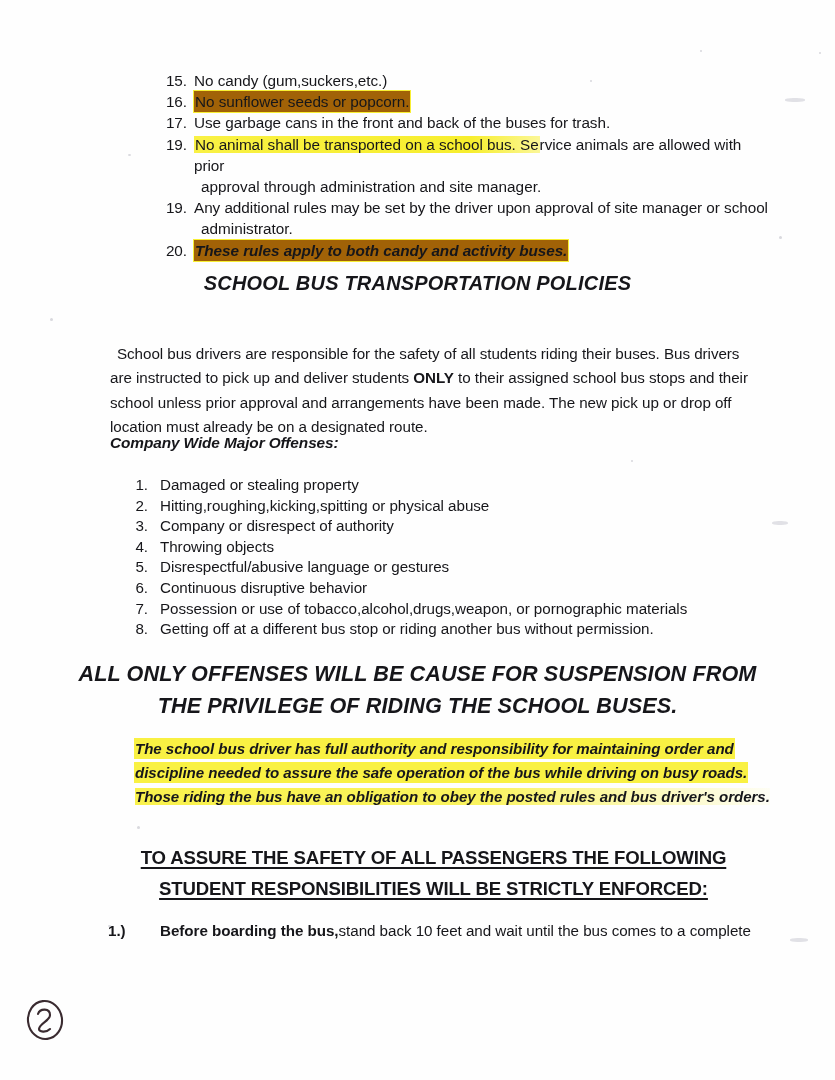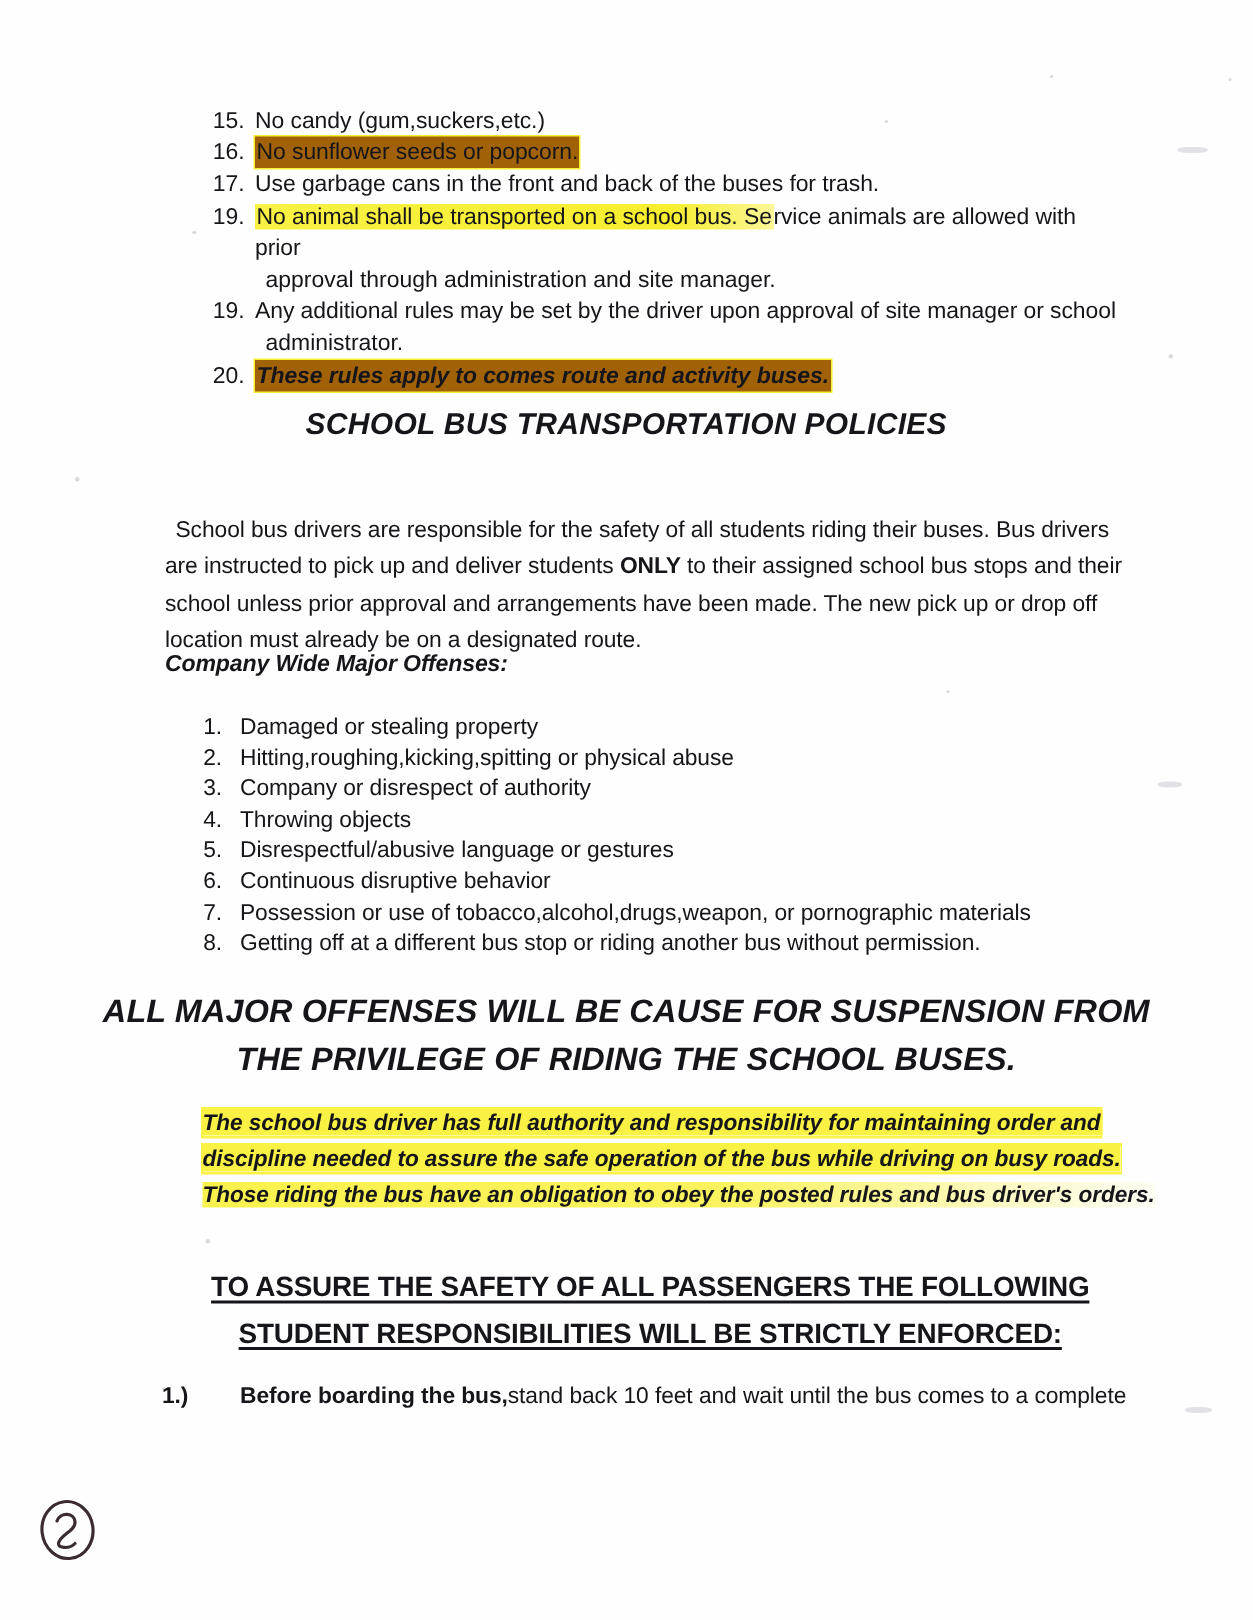--- a/index.html
+++ b/index.html
@@ -34,20 +34,21 @@
     pointer-events: none;
     filter: blur(0.4px);
   }
 
   
   .rules-list {
     position: absolute;
     left: 0;
     top: 70px;
     width: 749px;
+    padding-left: 24px;
   }
   .rule-row {
     position: relative;
     display: flex;
     align-items: flex-start;
     font-size: 15.3px;
     line-height: 21.2px;
     letter-spacing: -0.05px;
   }
   .rule-num {
@@ -273,21 +274,21 @@
     <div class="rule-cont">approval through administration and site manager.</div>
 
     <div class="rule-row">
       <span class="rule-num">19.</span>
       <span class="rule-txt">Any additional rules may be set by the driver upon approval of site manager or school</span>
     </div>
     <div class="rule-cont">administrator.</div>
 
     <div class="rule-row">
       <span class="rule-num">20.</span>
-      <span class="rule-txt hl bi">These rules apply to comes route and activity buses.</span>
+      <span class="rule-txt hl bi">These rules apply to both candy and activity buses.</span>
     </div>
 
   </div>
 
   <div class="sec-title">SCHOOL BUS TRANSPORTATION POLICIES</div>
 
   <p class="intro"><span>School bus drivers are responsible for the safety of all students riding their buses. Bus drivers are instructed to pick up and deliver students </span><b>ONLY</b><span> to their assigned school bus stops and their school unless prior approval and arrangements have been made. The new pick up or drop off location must already be on a designated route.</span></p>
 
   <div class="subhead">Company Wide Major Offenses:</div>
 
@@ -320,21 +321,21 @@
       <span class="off-num">7.</span>
       <span>Possession or use of tobacco,alcohol,drugs,weapon, or pornographic materials</span>
     </div>
     <div class="off-row">
       <span class="off-num">8.</span>
       <span>Getting off at a different bus stop or riding another bus without permission.</span>
     </div>
   </div>
 
   <div class="bigcaps">
-    <span>ALL MAJOR OFFENSES WILL BE CAUSE FOR SUSPENSION FROM</span><br>
+    <span>ALL ONLY OFFENSES WILL BE CAUSE FOR SUSPENSION FROM</span><br>
     <span>THE PRIVILEGE OF RIDING THE SCHOOL BUSES.</span>
   </div>
 
   <div class="auth">
     <span class="ln"><span class="mark">The school bus driver has full authority and responsibility for maintaining order and</span></span>
     <span class="ln"><span class="mark">discipline needed to assure the safe operation of the bus while driving on busy roads.</span></span>
     <span class="ln fade"><span class="mark">Those riding the bus have an obligation to obey the posted rules and bus driver's orders.</span></span>
   </div>
 
   <div class="underheading">

